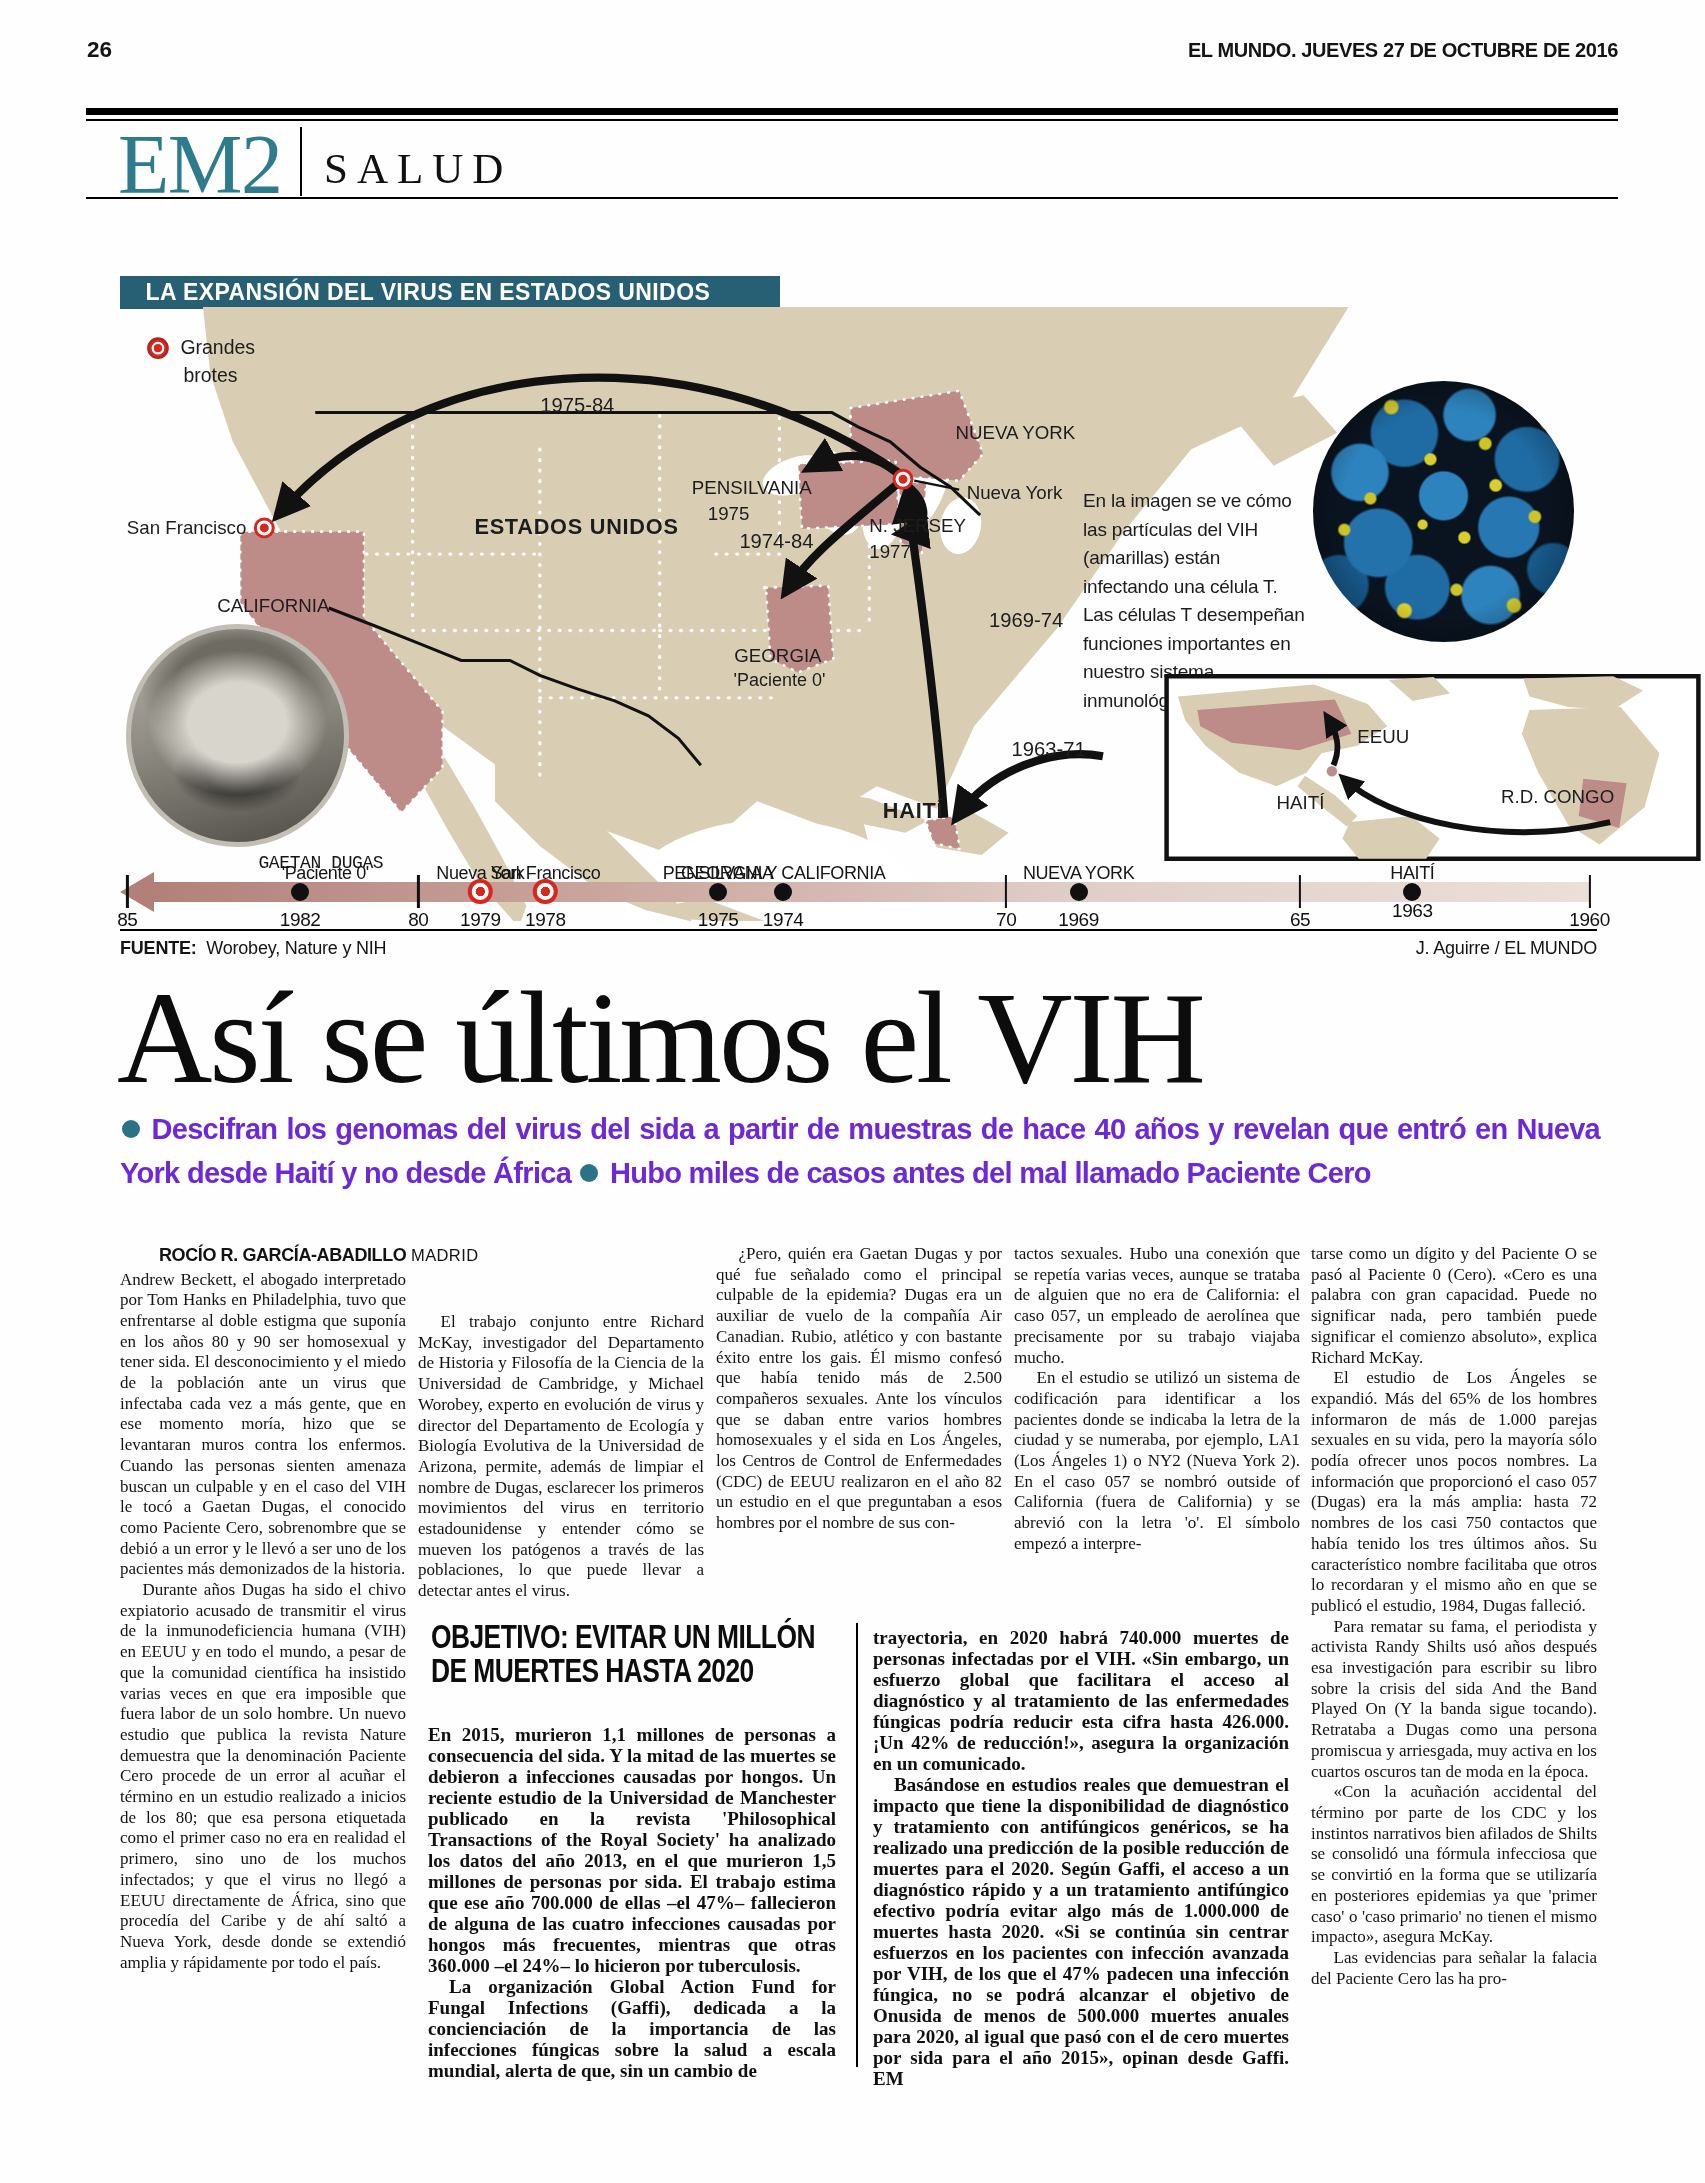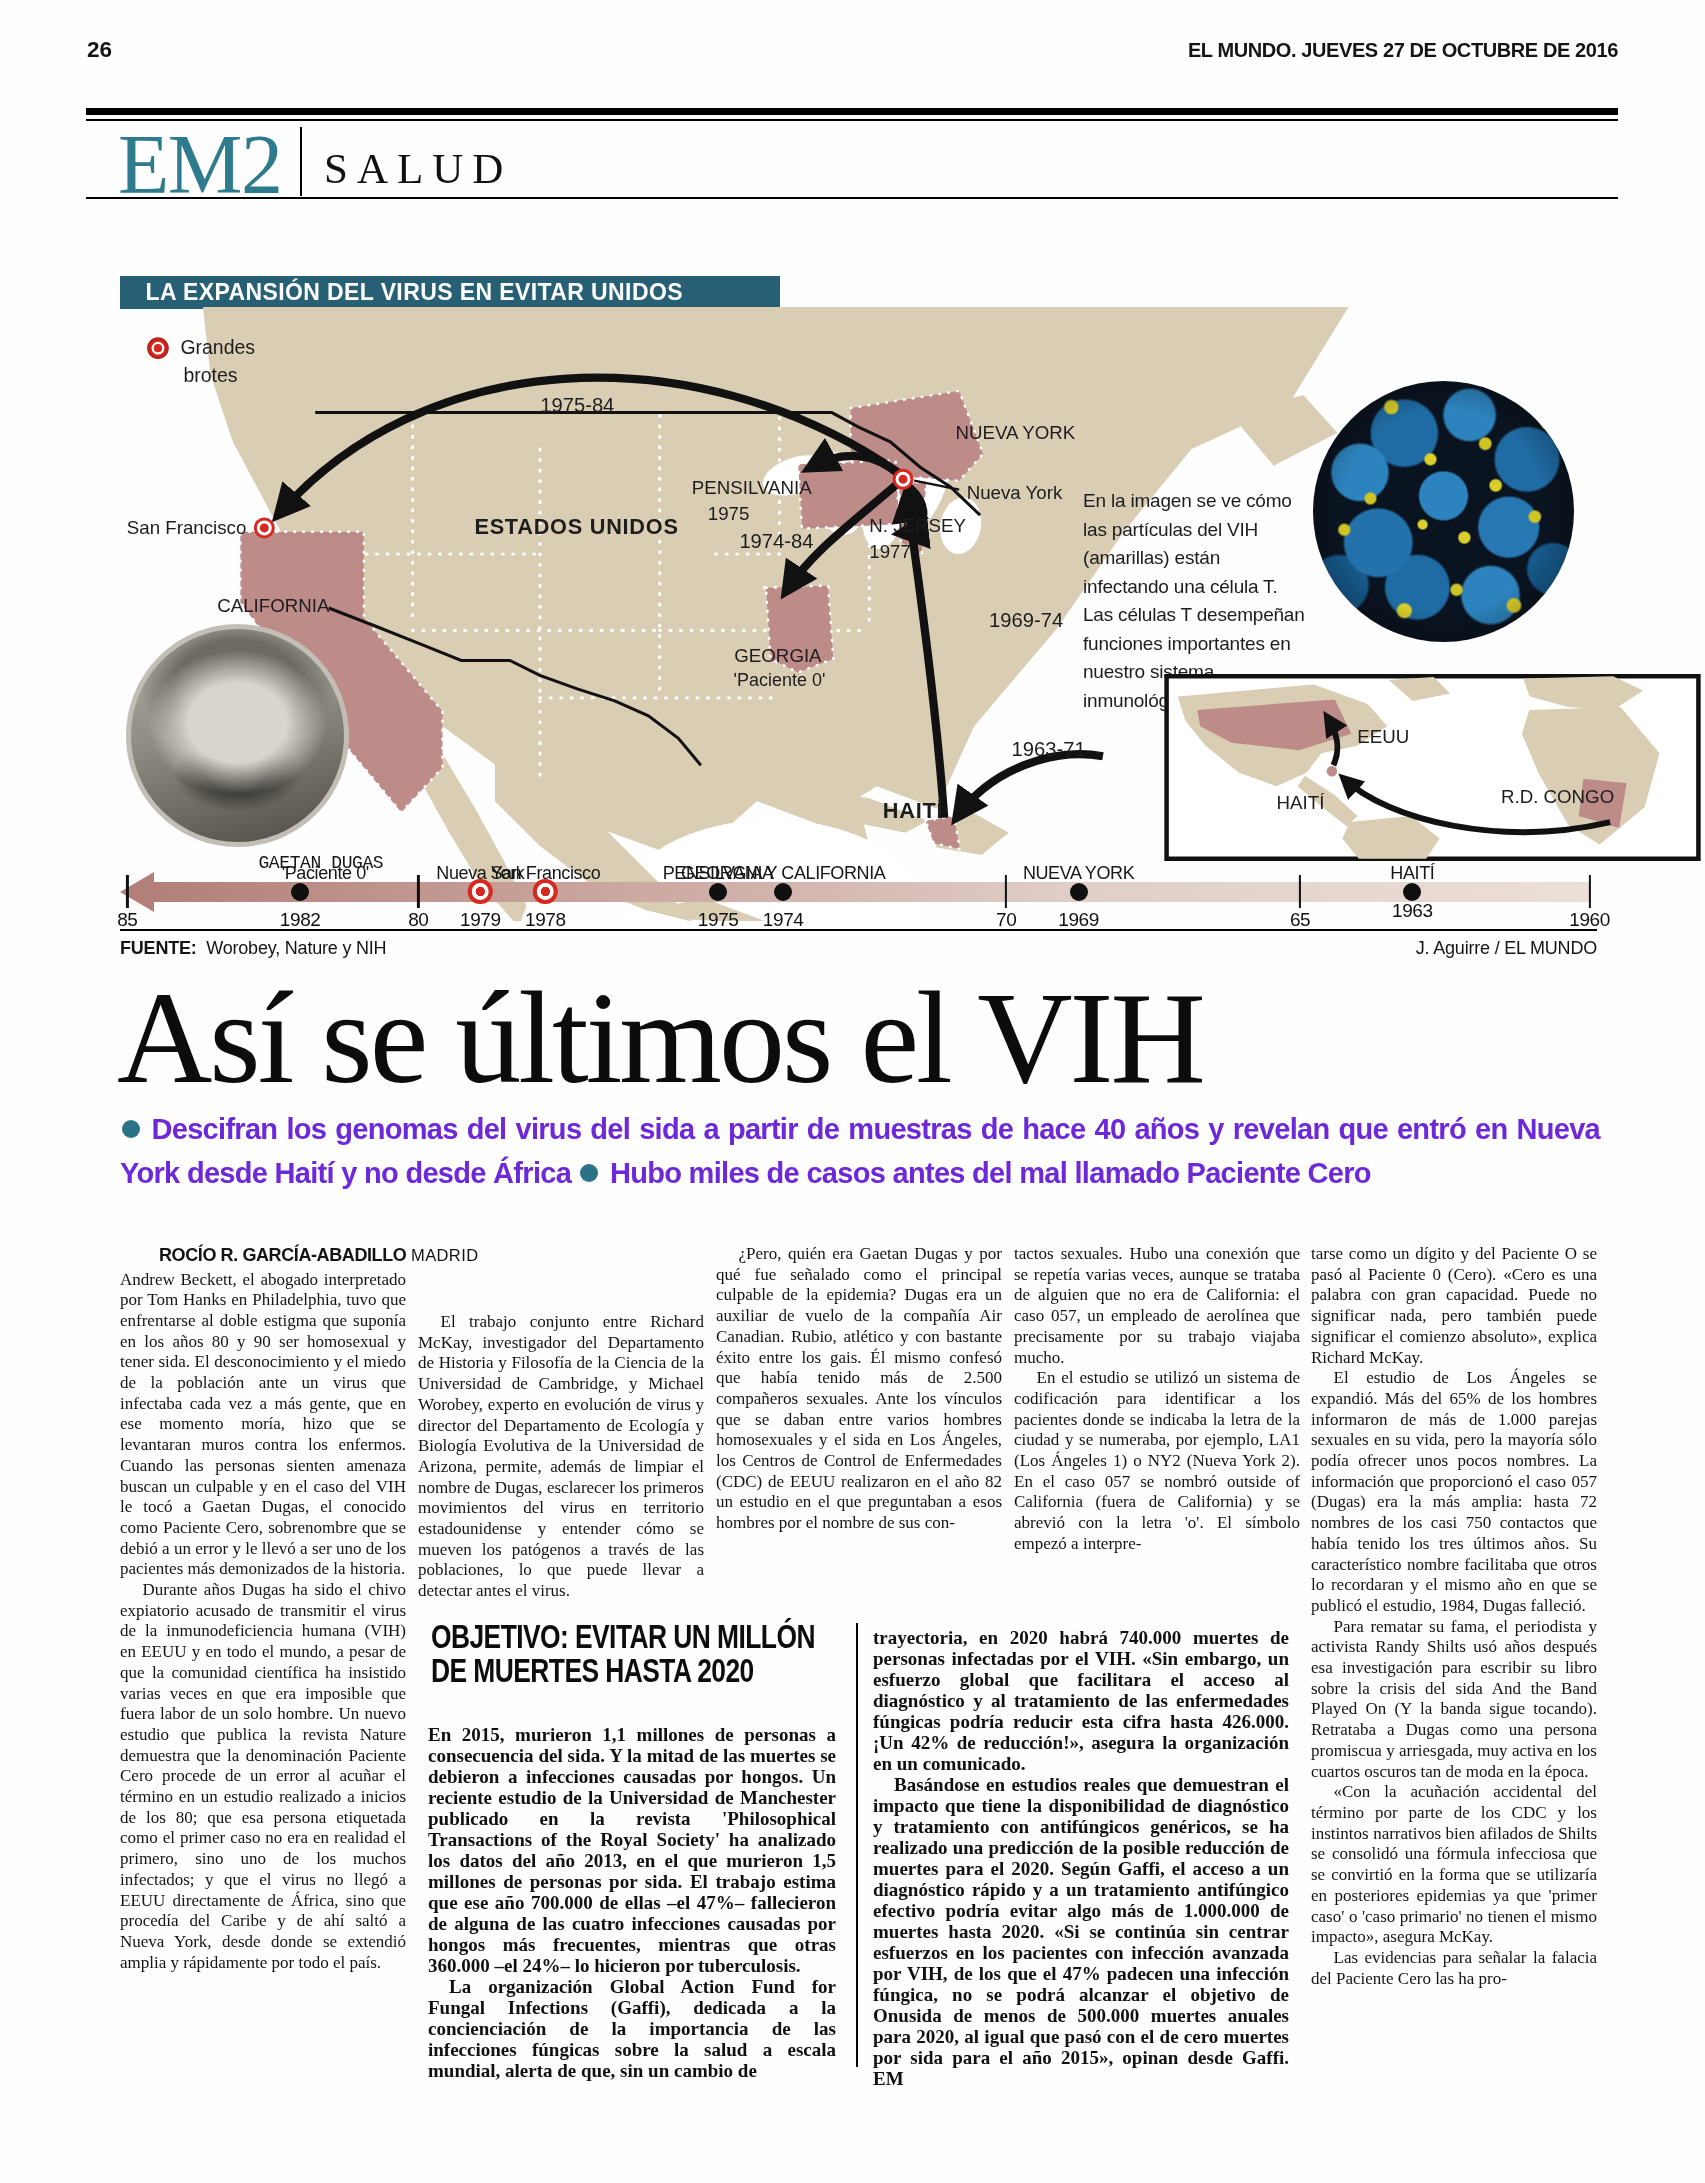--- a/index.html
+++ b/index.html
@@ -93,21 +93,21 @@
 
   <div class="abs pg-num" style="left:87px;top:39px;">26</div>
   <div class="abs dateline" style="right:87px;top:39px;">EL MUNDO. JUEVES 27 DE OCTUBRE DE 2016</div>
   <div class="rule" style="left:86px;top:108px;width:1532px;height:6.7px;"></div>
   <div class="rule" style="left:86px;top:119px;width:1532px;height:1.5px;"></div>
   <div class="abs em2" style="left:118px;top:129px;">EM2</div>
   <div class="rule" style="left:300px;top:127px;width:1.5px;height:69px;"></div>
   <div class="abs salud" style="left:324px;top:147px;">SALUD</div>
   <div class="rule" style="left:86px;top:197px;width:1532px;height:2.2px;"></div>
 
-  <div class="abs banner" style="left:120px;top:276px;width:634px;height:33px;">LA EXPANSIÓN DEL VIRUS EN EVITAR UNIDOS</div>
+  <div class="abs banner" style="left:120px;top:276px;width:634px;height:33px;">LA EXPANSIÓN DEL VIRUS EN ESTADOS UNIDOS</div>
 
   <svg class="abs" style="left:120px;top:307px;" width="1581" height="614" viewBox="0 0 2110 820">
     <defs>
       <marker id="ah" viewBox="0 0 10 10" refX="7" refY="5" markerWidth="4.6" markerHeight="4.6" orient="auto-start-reverse">
         <path d="M0,0 L10,5 L0,10 z" fill="#111"></path>
       </marker>
     </defs>
 
     <g>
       <path fill="#d9cdb4" d="M110,0 L1640,0 L1560,130 L1430,190 L1340,300 L1250,430 L1140,560 L1090,670 L1010,640 L930,690 L850,660 L760,740 L650,700 L540,640 L430,560 L330,450 L230,330 L150,180 L120,90 Z"></path>

